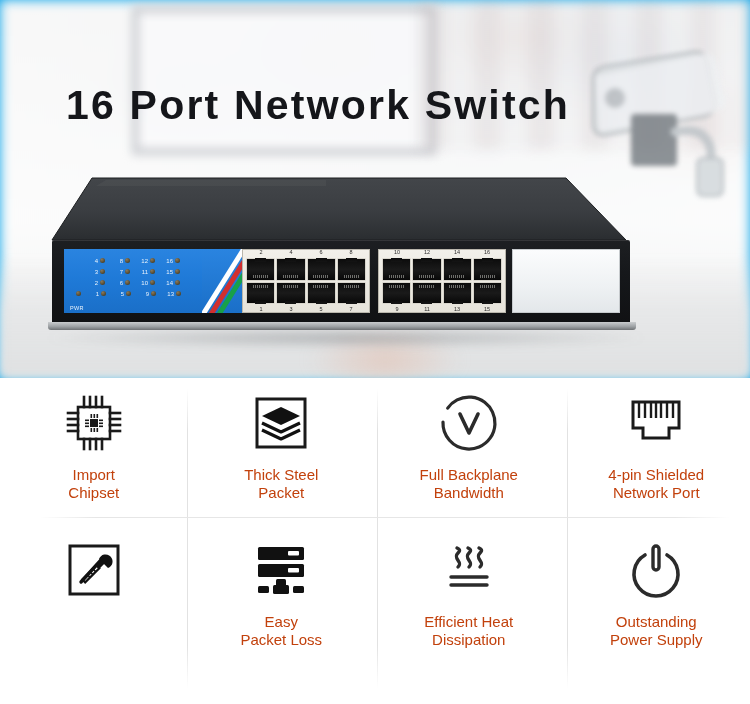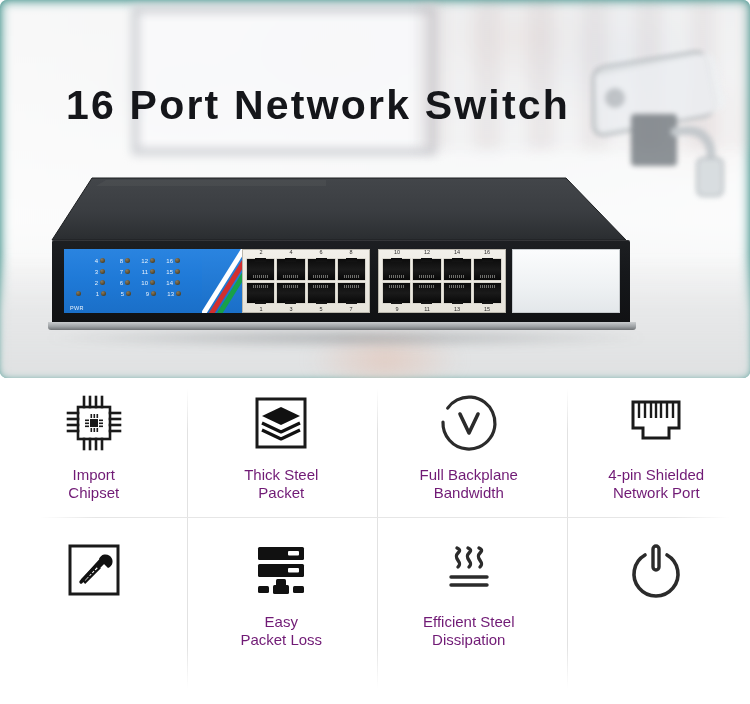--- a/index.html
+++ b/index.html
@@ -18,22 +18,21 @@
     background: #ffffff;
   }
 
   
   .hero {
     position: absolute;
     left: 0; top: 0;
     width: 750px;
     height: 378px;
     overflow: hidden;
-    background: #0f766e;
-    border-radius: 7px;
+    background: #0ea5e9;
   }
   
   .bg-wash {
     position: absolute;
     left: 0; top: 0; width: 750px; height: 378px;
     background:
       linear-gradient(to bottom, rgba(255,255,255,0.55), rgba(255,255,255,0.82) 58%, rgba(240,241,241,0.95) 100%),
       radial-gradient(ellipse 150px 90px at 620px 60px, rgba(183,196,214,0.55), rgba(255,255,255,0) 70%),
       radial-gradient(ellipse 130px 80px at 700px 130px, rgba(205,170,165,0.40), rgba(255,255,255,0) 70%),
       radial-gradient(ellipse 120px 70px at 520px 40px, rgba(200,160,150,0.35), rgba(255,255,255,0) 70%),
@@ -272,21 +271,21 @@
     height: 74px;
     display: flex;
     align-items: center;
     justify-content: center;
   }
   .f-label {
     margin-top: 6px;
     text-align: center;
     font-size: 15px;
     line-height: 18px;
-    color: #701a75;
+    color: #c2410c;
     white-space: pre-line;
   }
   .div-v {
     position: absolute;
     top: 10px;
     width: 1px; height: 300px;
     background: linear-gradient(to bottom, rgba(0,0,0,0), #e2e2e2 14%, #e2e2e2 86%, rgba(0,0,0,0));
   }
   .div-h {
     position: absolute;
@@ -596,27 +595,29 @@
           <svg width="62" height="62" viewBox="0 0 62 62">
             <g fill="none" stroke="#2b2b2b" stroke-width="3.4" stroke-linecap="round">
               <path d="M20 28 C26 23 14 20 20 14 C23 11 21 10 19 9"></path>
               <path d="M31 28 C37 23 25 20 31 14 C34 11 32 10 30 9"></path>
               <path d="M42 28 C48 23 36 20 42 14 C45 11 43 10 41 9"></path>
               <line x1="13" y1="38" x2="49" y2="38"></line>
               <line x1="13" y1="46" x2="49" y2="46"></line>
             </g>
           </svg>
         </div>
-        <div class="f-label">Efficient Steel
+        <div class="f-label">Efficient Heat
 Dissipation</div>
       </div>
 
       <div class="f-cell">
         <div class="f-icon">
           <svg width="62" height="62" viewBox="0 0 62 62">
             <path d="M20 16 A22 22 0 1 0 42 16" fill="none" stroke="#2b2b2b" stroke-width="3.6" stroke-linecap="round"></path>
             <rect x="28" y="7" width="6" height="24" rx="3" fill="none" stroke="#2b2b2b" stroke-width="3.4"></rect>
           </svg>
         </div>
+        <div class="f-label">Outstanding
+Power Supply</div>
       </div>
     </div>
   </div>
 </div>
 
 </body></html>

